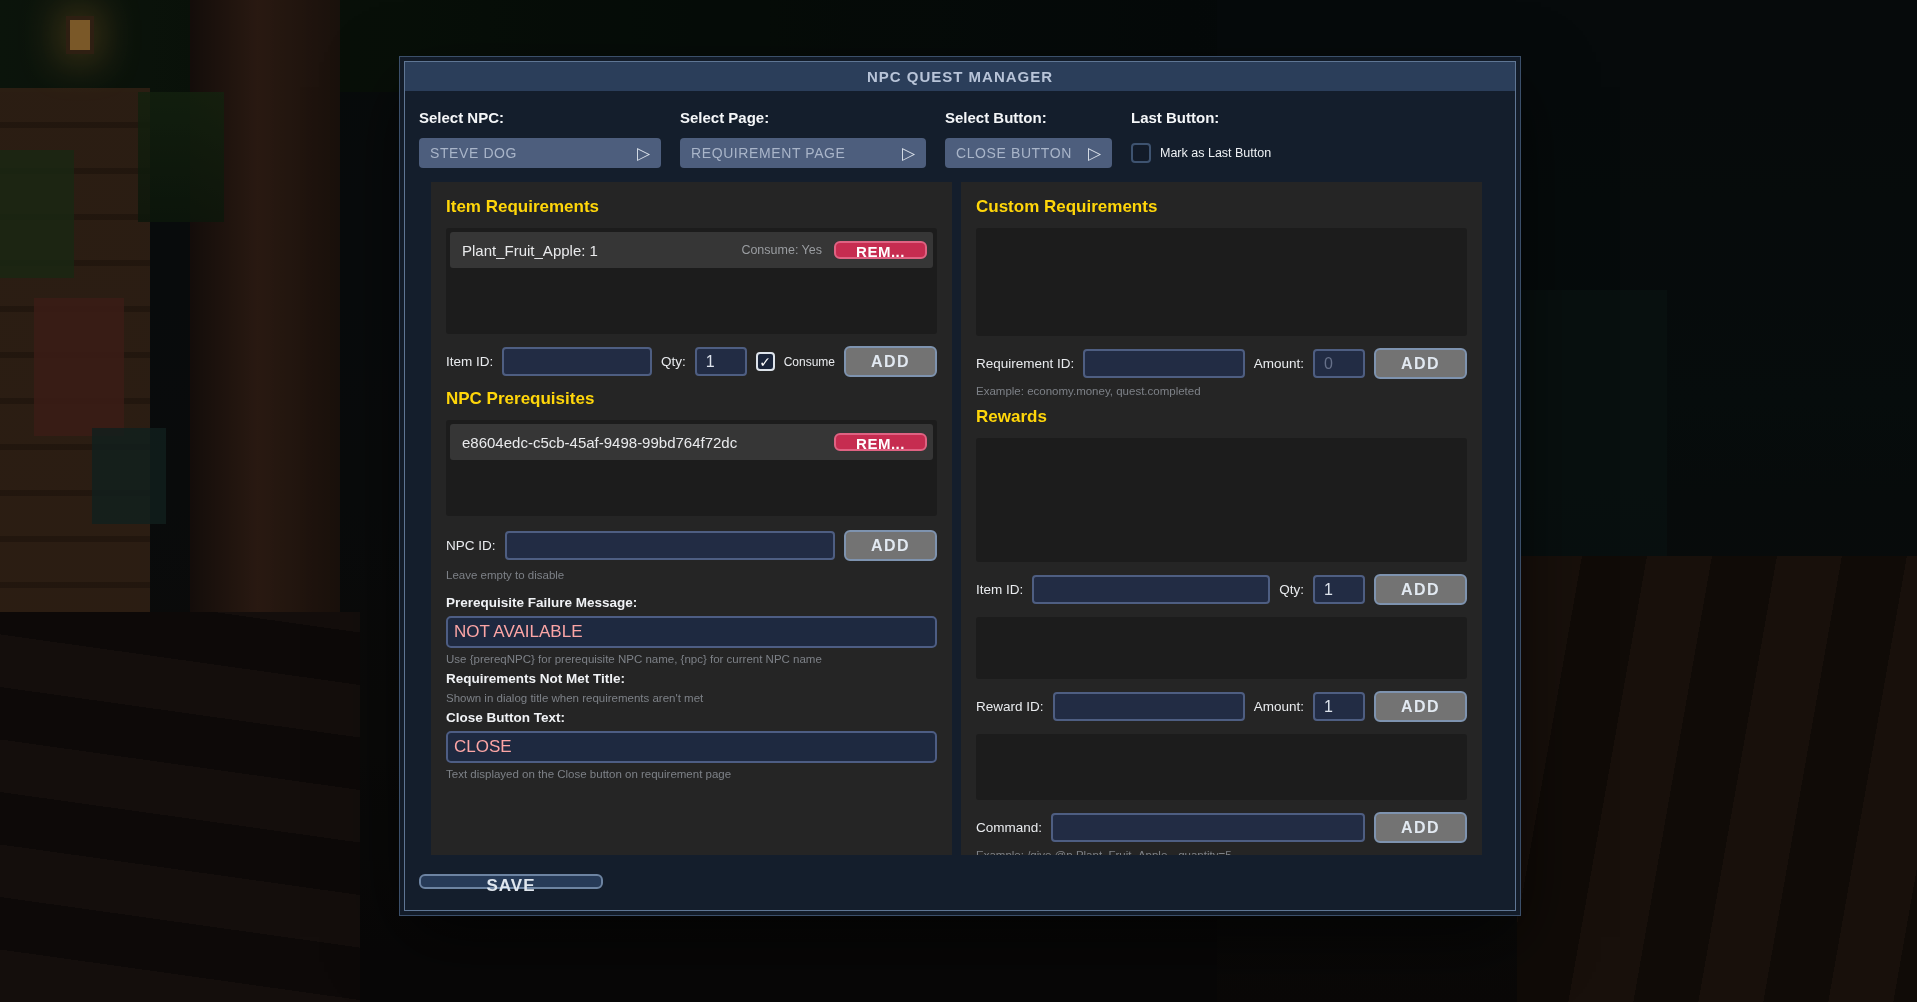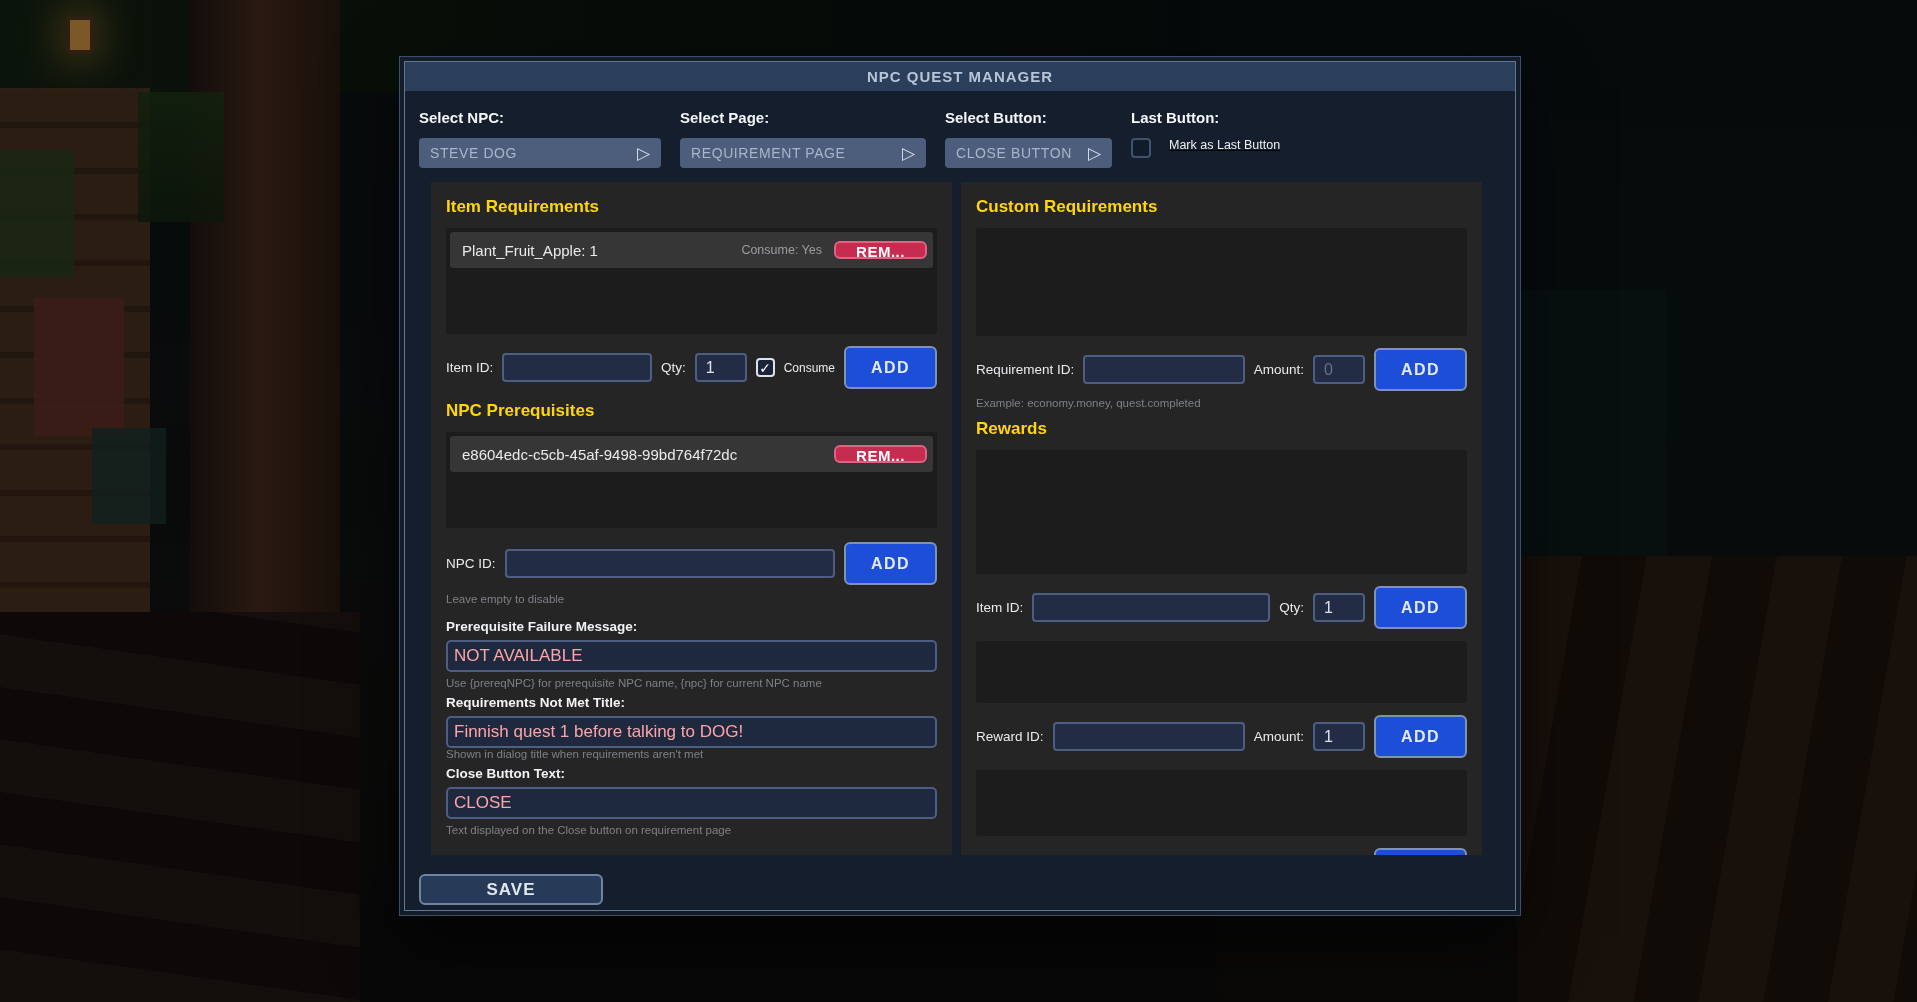--- a/index.html
+++ b/index.html
@@ -41,21 +41,21 @@
   .dialog-body { padding:12px 14px 0 14px; height:821px; }
 
   
   .top-row { display:flex; gap:19px; margin-left:0; }
   .tc-label { font-weight:bold; color:#f4f6f8; font-size:15px; margin:6px 0 12px; }
   .dropdown { height:30px; background:#4d5e7d; border-radius:4px; display:flex;
       align-items:center; padding:0 11px; cursor:pointer; }
   .dropdown .val { flex:1; color:#a9b5c9; font-size:14px; letter-spacing:.6px; }
   .dropdown .arrow { color:#d7dee8; font-size:17px; line-height:1; }
   .w-npc { width:242px; } .w-page { width:246px; } .w-btn { width:167px; }
-  .lastbtn-row { display:flex; gap:18px; height:30px;text-decoration:underline; }
+  .lastbtn-row { display:flex; align-items:center; gap:9px; height:30px; }
   .cb { width:20px; height:20px; border:2px solid #3e5370; border-radius:4px;
       background:#121b29; cursor:pointer; flex:0 0 auto; }
   .cb-label { color:#eef1f4; font-size:12.5px; }
 
   
   .columns { display:flex; gap:9px; margin:14px 12px 0 12px; }
   .panel { background:#252525; width:521px; height:673px; padding:12px 15px; overflow:hidden; }
   .panel h3 { color:#ffd60a; font-size:17px; font-weight:bold; margin:3px 0 11px; }
   .listbox { background:#1c1c1c; border-radius:3px; padding:4px; }
   .lb-item { background:#363636; border-radius:3px; height:36px; display:flex;
@@ -66,41 +66,41 @@
       color:#ffffff; font-weight:bold; font-size:15px; letter-spacing:.5px;
       height:18px; min-width:93px; cursor:pointer; font-family:inherit; }
 
   .form-row { display:flex; align-items:center; gap:9px; }
   .fr-label { color:#e9ebee; font-size:13.5px; white-space:nowrap; }
   .inp { height:29px; background:#222c44; border:2px solid #4e5e82; border-radius:4px;
       color:#dde3ec; font-size:15px; padding:0 9px; font-family:inherit; outline:none; }
   .inp.grow { flex:1; min-width:0; }
   .inp.small { width:52px; font-size:16px; }
   .inp.small::placeholder { color:#667089; opacity:1; }
-  .add-btn { background:#1d4ed8; border:2px solid #7e93af; border-radius:6px;
+  .add-btn { background:#737373; border:2px solid #7e93af; border-radius:6px;
       color:#e2e9f1; font-weight:bold; font-size:16px; letter-spacing:1.5px;
-      height:43px; min-width:93px; cursor:pointer; font-family:inherit; }
+      height:31px; min-width:93px; cursor:pointer; font-family:inherit; }
   .cb-check { width:19px; height:19px; border:2px solid #dde3ea; border-radius:4px;
       background:#19243a; color:#ffffff; font-size:14px; font-weight:bold;
       display:flex; align-items:center; justify-content:center; cursor:pointer; flex:0 0 auto; }
   .mini-label { color:#e9ebee; font-size:12px; white-space:nowrap; }
 
   .hint { color:#7d8187; font-size:11.5px; }
   .field-label { color:#f0f2f5; font-weight:bold; font-size:13.5px; margin:4px 0 6px; }
   .big-inp { width:100%; height:32px; background:#1e2940; border:2px solid #4d5d84;
       border-radius:5px; color:#fca5a5; font-size:17px; padding:0 6px;
       font-family:inherit; outline:none; }
 
   .mb6 { margin-bottom:6px; } .mb8 { margin-bottom:8px;margin-top:10px; } .mb10 { margin-bottom:10px; }
   .mb12 { margin-bottom:12px; } .mb14 { margin-bottom:14px; }
   .h106 { height:106px; } .h96 { height:96px; } .h108 { height:108px; }
   .h124 { height:124px; } .h62 { height:62px; } .h66 { height:66px; }
 
   .save-row { margin-top:19px; }
-  .save-btn { width:184px; height:31px; background:#273b58; border:2px solid #6d84a2;
+  .save-btn { width:184px; height:15px; background:#273b58; border:2px solid #6d84a2;
       border-radius:6px; color:#e0e7ef; font-weight:bold; font-size:17px;
       letter-spacing:1px; cursor:pointer; font-family:inherit; }
 </style>
 </head>
 <body>
 
 <div class="scene">
   <div class="foliage-top"></div>
   <div class="trunk"></div>
   <div class="planks-left"></div>
@@ -186,21 +186,20 @@
           <input class="inp grow" style="">
           <button class="add-btn">ADD</button>
         </div>
         <div class="hint mb14">Leave empty to disable</div>
 
         <div class="field-label">Prerequisite Failure Message:</div>
         <input class="big-inp" value="NOT AVAILABLE" style="">
         <div class="hint mb6" style="margin-top:5px;">Use {prereqNPC} for prerequisite NPC name, {npc} for current NPC name</div>
 
         <div class="field-label">Requirements Not Met Title:</div>
-        <input class="big-inp" value="Finnish quest 1 before talking to DOG!" style="">
         <div class="hint mb6" style="">Shown in dialog title when requirements aren't met</div>
 
         <div class="field-label">Close Button Text:</div>
         <input class="big-inp" value="CLOSE" style="">
         <div class="hint" style="margin-top:5px;">Text displayed on the Close button on requirement page</div>
       </div>
 
       <div class="panel">
         <h3>Custom Requirements</h3>
         <div class="listbox h108 mb12"></div>

